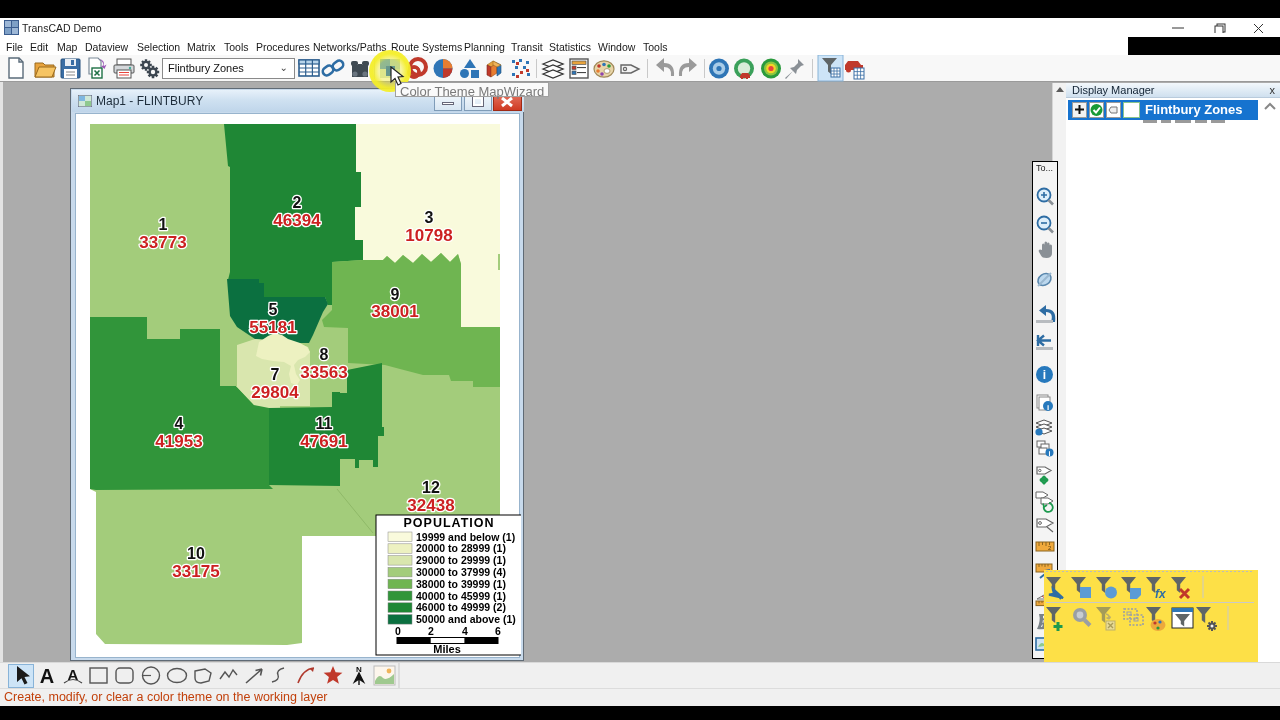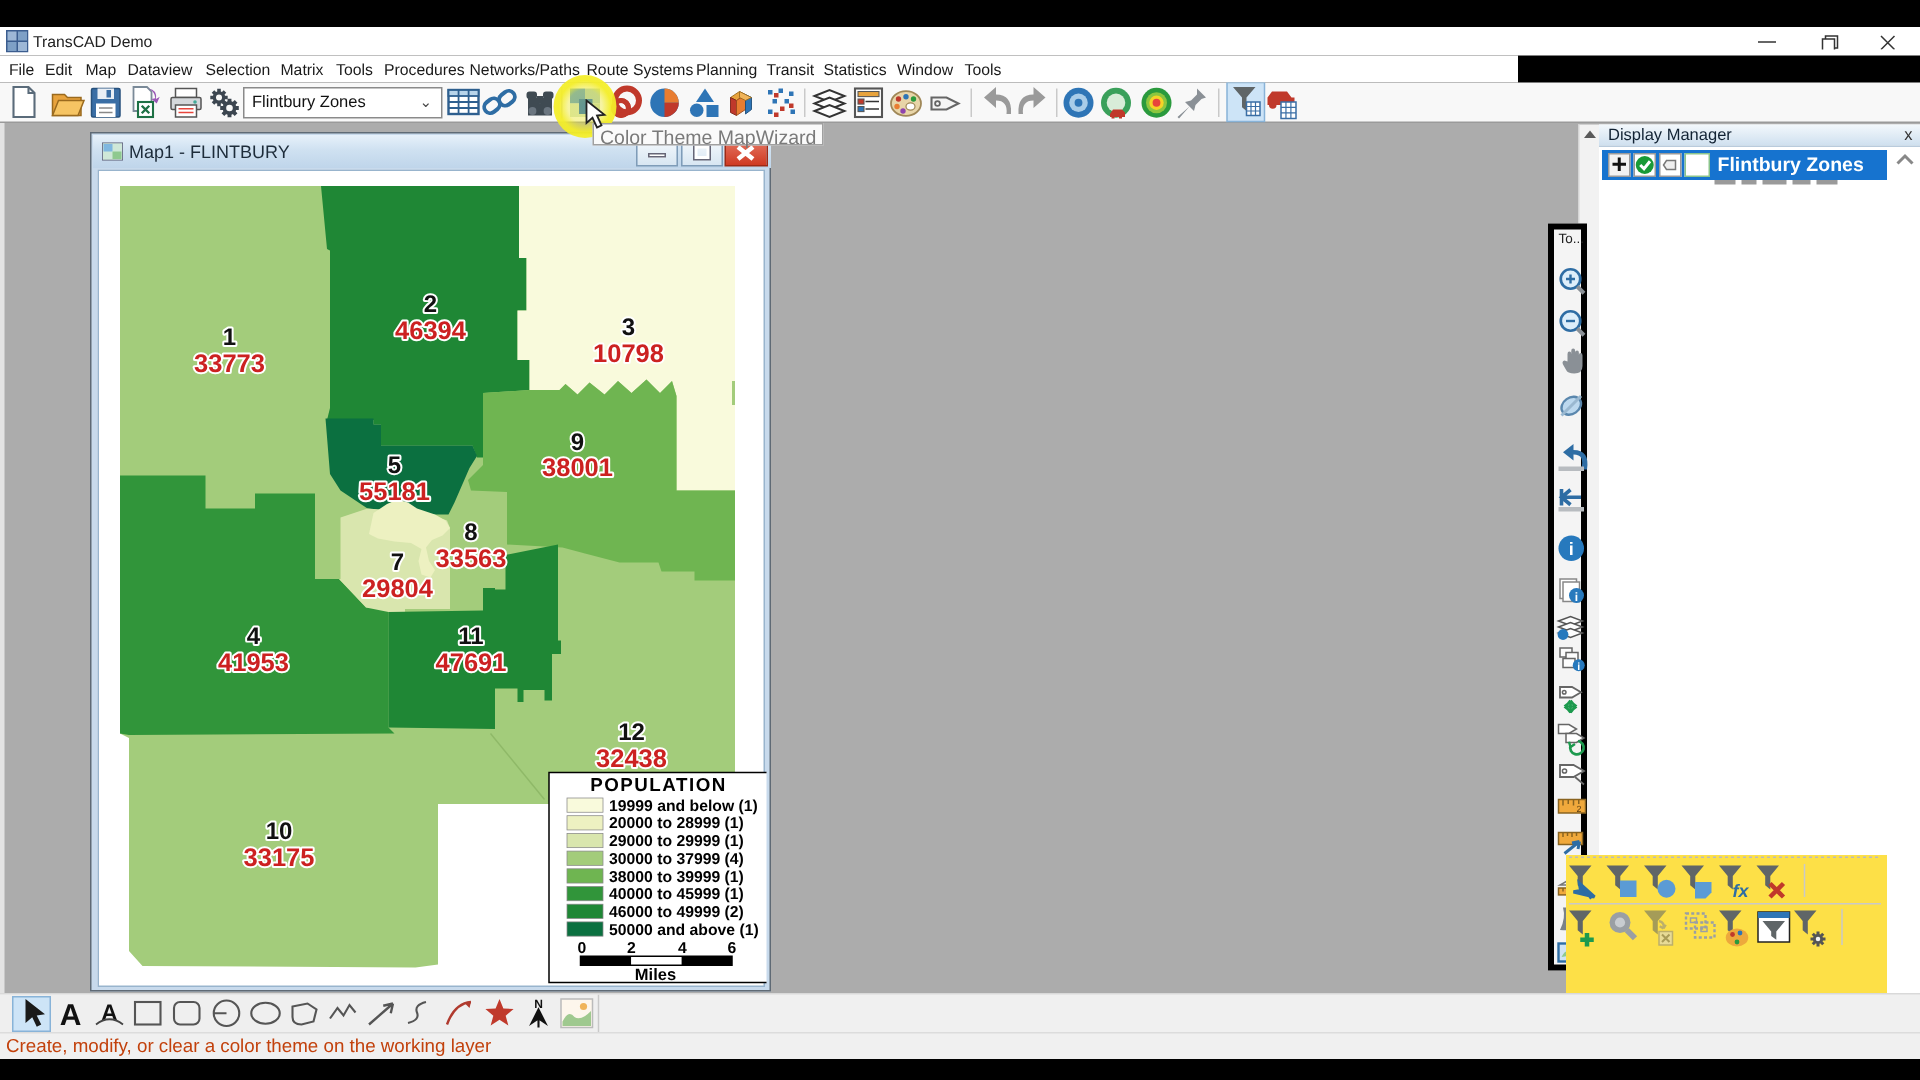--- a/index.html
+++ b/index.html
@@ -1,41 +1,41 @@
 <!DOCTYPE html>
 <html><head>
 <meta charset="utf-8">
 <style>
 html,body{margin:0;padding:0;width:1280px;height:720px;overflow:hidden;background:#000;}
 *{box-sizing:border-box;font-family:"Liberation Sans",sans-serif;}
 #app{position:absolute;left:0;top:0;width:1280px;height:720px;background:#000;}
 .abs{position:absolute;}
 #titlebar{left:0;top:18px;width:1280px;height:19px;background:#fff;}
 #titletext{left:22px;top:4px;font-size:10.5px;color:#222;}
-#menubar{left:0;top:37px;width:1012px;height:18px;background:#fff;font-size:10.5px;color:#1a1a1a;}
+#menubar{left:0;top:37px;width:1128px;height:18px;background:#fff;font-size:10.5px;color:#1a1a1a;}
 .mi{position:absolute;top:4px;}
 #toolbar{left:0;top:55px;width:1280px;height:27px;background:#f8f8f8;border-bottom:1px solid #9a9a9a;}
 #combo{left:162px;top:3px;width:133px;height:21px;background:#fff;border:1px solid #8a8a8a;font-size:11px;color:#111;padding:3px 0 0 5px;}
 #combo .car{position:absolute;right:6px;top:3px;color:#444;font-size:10px;}
 #workspace{left:0;top:82px;width:1280px;height:580px;background:#acacac;}
 
-#mapwin{left:60px;top:6px;width:454px;height:573px;background:#c8daec;border:1px solid #5f6a75;}
+#mapwin{left:70px;top:6px;width:454px;height:573px;background:#c8daec;border:1px solid #5f6a75;}
 #maptitle{left:1px;top:1px;width:452px;height:22px;background:linear-gradient(#e7f1fa,#cfe1f1 45%,#bfd5ea);font-size:12px;color:#1d2c3a;}
 #maptitle span{position:absolute;left:24px;top:4px;}
 .wbtn{position:absolute;top:3px;width:28px;height:18px;border:1px solid #7f9cb8;background:linear-gradient(#f3f8fc,#d8e6f2);}
 #wclose{background:linear-gradient(#e4735f,#cf3a23);border-color:#9e2a16;}
 #mapinner{left:4px;top:24px;width:445px;height:545px;background:#fff;border:1px solid #98b4cd;}
 
 #scrollstrip{left:1052px;top:1px;width:14px;height:579px;background:#f2f2f2;border-left:1px solid #d5d5d5;}
 #dm{left:1066px;top:1px;width:214px;height:579px;background:#fff;}
 #dmhead{left:0;top:0;width:214px;height:15px;background:linear-gradient(#f3f8fc,#cfe0ef);border-bottom:1px solid #b9cbdc;font-size:11px;color:#123;}
 #dmrow{left:2px;top:17px;width:190px;height:20px;background:#1673cf;}
 #dmrow .lt{position:absolute;left:77px;top:2px;color:#fff;font-weight:bold;font-size:13px;}
 .dmbtn{position:absolute;top:2px;width:15px;height:16px;background:#f2f2f2;border:1px solid #9a9a9a;}
-#toolspal{left:1032px;top:67px;width:26px;height:498px;background:#f4f4f4;border:4px solid #000000;}
+#toolspal{left:1032px;top:79px;width:26px;height:498px;background:#f4f4f4;border:1px solid #000000;}
 #toolspal .ttl{position:absolute;left:3px;top:1px;font-size:9px;color:#222;}
 
 #filters{left:1044px;top:488px;width:214px;height:92px;background:#fde047;}
 #selcombo{left:1068px;top:555px;width:200px;height:23px;background:#fff;border:1px solid #8a8a8a;}
 #selcombo .sw{position:absolute;left:7px;top:3px;width:16px;height:15px;background:#f6c3c8;border:1px solid #caa0a6;}
 #selcombo .tx{position:absolute;left:45px;top:4px;font-size:12px;color:#222;}
 #selcombo .car{position:absolute;right:10px;top:3px;color:#444;font-size:11px;}
 #drawbar{left:0;top:662px;width:1280px;height:26px;background:#f0f0f0;border-top:1px solid #d9d9d9;}
 #statusbar{left:0;top:688px;width:1280px;height:18px;background:#f0f0f0;border-top:1px solid #dcdcdc;font-size:12.5px;color:#c2410c;}
 #statusbar span{position:absolute;left:4px;top:1px;}

